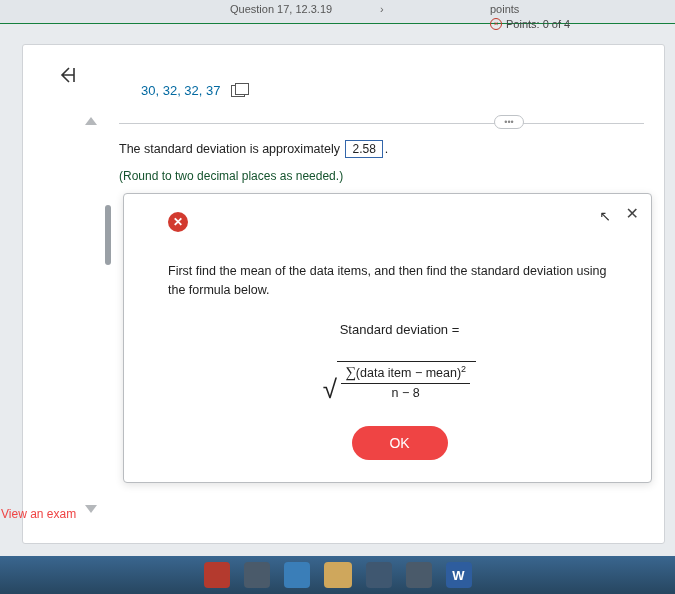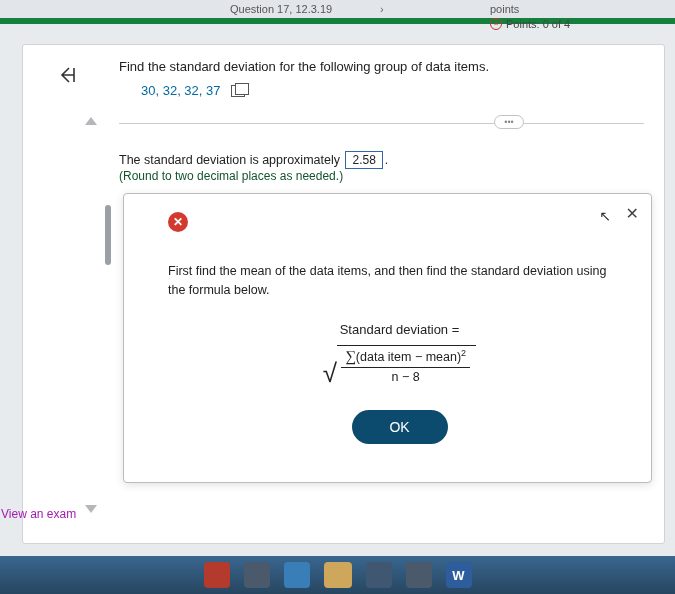--- a/index.html
+++ b/index.html
@@ -1,59 +1,59 @@
 <!DOCTYPE html>
 <html><head>
 <meta charset="utf-8">
 <style>
   * { box-sizing: border-box; margin: 0; padding: 0; font-family: Arial, Helvetica, sans-serif; }
   body { width: 675px; height: 594px; background: #e8ebee; overflow: hidden; position: relative; }
 
-  .topbar { height: 24px; background: #e2e6ea; border-bottom: 6px solid #15803d; position: relative; font-size: 11px; color: #555; }
+  .topbar { height: 24px; background: #e2e6ea; border-bottom: 1px solid #15803d; position: relative; font-size: 11px; color: #555; }
   .topbar .qnum { position: absolute; left: 230px; top: 3px; }
   .topbar .chev { position: absolute; left: 380px; top: 3px; color: #666; }
   .topbar .ptslabel { position: absolute; left: 490px; top: 3px; }
   .topbar .ptsline { position: absolute; left: 490px; top: 18px; font-size: 11px; color: #444; display:flex; align-items:center; gap:4px;}
   .xcircle { display:inline-flex; width:12px; height:12px; border-radius:50%; border:1px solid #c0392b; color:#c0392b; align-items:center; justify-content:center; font-size:8px; line-height:1;}
 
   .page { position: absolute; left: 22px; top: 44px; right: 10px; bottom: 50px; background: #fff; border:1px solid #d0d3d7; border-radius:3px; }
   .backbtn { position:absolute; left:28px; top:16px; width:40px; height:28px; display:flex; align-items:center; justify-content:center; font-size:18px; color:#333; cursor:pointer;}
   .qtext { position:absolute; left:96px; top:14px; right:20px; font-size:13px; color:#222; }
   .qdata { position:absolute; left:118px; top:38px; font-size:13px; color:#0369a1; display:flex; align-items:center; gap:10px;}
   .copyicon { width:14px; height:12px; border:1px solid #555; position:relative; display:inline-block;}
   .copyicon::after { content:""; position:absolute; left:3px; top:-3px; width:12px; height:10px; border:1px solid #555; background:#fff;}
 
   .triangle-up { position:absolute; left:62px; top:72px; width:0; height:0; border-left:6px solid transparent; border-right:6px solid transparent; border-bottom:8px solid #b5b8bb; cursor:pointer;}
   .hr { position:absolute; left:96px; right:20px; top:78px; height:1px; background:#c9ccd0;}
   .ellip { position:absolute; right:140px; top:70px; width:30px; height:14px; border:1px solid #bfc3c7; border-radius:8px; display:flex; align-items:center; justify-content:center; font-size:9px; color:#888; background:#fff;}
 
-  .ans1 { position:absolute; left:96px; top:106px; font-size:12.5px; color:#222; }
+  .ans1 { position:absolute; left:96px; top:95px; font-size:12.5px; color:#222; }
   .ansbox { display:inline-block; border:1px solid #3366aa; padding:1px 6px; margin:0 2px; font-size:12px;}
   .round { position:absolute; left:96px; top:124px; font-size:12px; color:#14532d;}
 
   .scrollthumb { position:absolute; left:82px; top:160px; width:6px; height:60px; background:#9aa0a6; border-radius:3px;}
   .triangle-dn { position:absolute; left:62px; bottom:30px; width:0; height:0; border-left:6px solid transparent; border-right:6px solid transparent; border-top:8px solid #b5b8bb; cursor:pointer;}
-  .viewex { position:absolute; left:-22px; bottom:22px; font-size:12px; color:#a21caf; background:transparent;}
+  .viewex { position:absolute; left:-22px; bottom:22px; font-size:12px; color:#ef4444; background:transparent;}
 
   .modal { position:absolute; left:100px; top:148px; right:12px; height:290px; background:#fff; border:1px solid #b9bcc0; border-radius:4px; box-shadow:0 2px 8px rgba(0,0,0,0.12); padding:18px 20px 16px 44px;}
   .modal .hdr { display:flex; align-items:center; gap:10px; font-size:17px; color:#333;}
   .bigx { width:20px; height:20px; border-radius:50%; background:#d23a2f; color:#fff; display:flex; align-items:center; justify-content:center; font-size:12px; font-weight:bold;}
   .cursor { position:absolute; right:40px; top:14px; font-size:14px; color:#333;}
   .closex { position:absolute; right:12px; top:10px; font-size:16px; color:#444; cursor:pointer;}
   .feedback { margin-top:30px; font-size:12.5px; color:#222; line-height:1.5; padding-right:20px;}
   .formula { margin-top:22px; display:flex; align-items:center; justify-content:center; gap:8px; font-size:13px; color:#222;flex-direction:column;}
   .sqrt { display:flex; align-items:stretch;}
   .radsym { font-size:26px; line-height:1; align-self:flex-end; position:relative; top:2px;}
-  .radbody { border-top:1px solid #222; padding:2px 6px 0 4px; display:flex; flex-direction:column; align-items:center;}
+  .radbody { border-top:1px solid #222; padding:2px 6px 0 4px; display:flex; flex-direction:column; align-items:center;margin-top:16px;}
   .frac-top { padding:0 4px 2px 4px; font-size:12.5px;}
   .frac-top sup { font-size:9px;}
   .frac-bar { width:100%; height:1px; background:#222;}
   .frac-bot { padding-top:2px; font-size:12.5px;}
   .sigma { font-size:15px; font-family: 'Times New Roman', serif;}
-  .okbtn { margin:26px auto 0 auto; width:96px; height:34px; background:#0c4a6e; color:#fff; border-radius:18px; display:flex; align-items:center; justify-content:center; font-size:14px; cursor:pointer;}
+  .okbtn { margin:26px auto 0 auto; width:96px; height:34px; background:#ef4444; color:#fff; border-radius:18px; display:flex; align-items:center; justify-content:center; font-size:14px; cursor:pointer;}
 
   
   .taskbar { position:absolute; left:0; right:0; bottom:0; height:38px; background:linear-gradient(#3a668f,#274660); display:flex; align-items:center; justify-content:center; gap:14px;}
   .tb { width:26px; height:26px; border-radius:4px; display:flex; align-items:center; justify-content:center; font-size:13px; color:#fff;}
   .tb.red{background:#b43a2e;} .tb.org{background:#4a5a6a;} .tb.blue{background:#3a7eb8;} .tb.yel{background:#3f5770;} .tb.pur{background:#4a5a6a;} .tb.w{background:#2e5d9e; font-weight:bold;}
   .tb.rect{background:#cfa75c; width:28px;}
 </style>
 </head>
 <body>
 
@@ -67,21 +67,20 @@
   </span>
 </div>
 
 <div class="page">
   <div class="backbtn">
     <svg width="22" height="18" viewBox="0 0 22 18">
       <path d="M9 2 L2 9 L9 16 M2 9 H14" stroke="#333" stroke-width="1.6" fill="none"></path>
       <path d="M14 2 V16" stroke="#333" stroke-width="1.6"></path>
     </svg>
   </div>
-  <div class="qtext">Find the standard deviation for the following group of data items.</div>
   <div class="qdata">
     <span>30, 32, 32, 37</span>
     <span class="copyicon"></span>
   </div>
 
   <div class="triangle-up"></div>
   <div class="hr"></div>
   <div class="ellip">•••</div>
 
   <div class="ans1">

